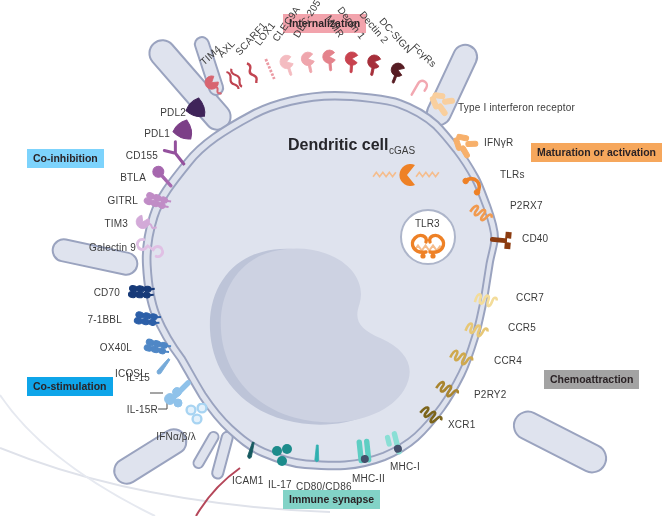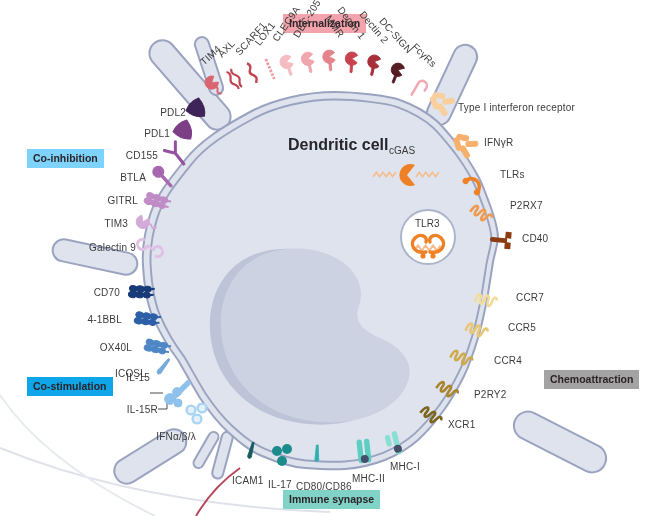--- a/index.html
+++ b/index.html
@@ -162,20 +162,21 @@
         <circle cx="423" cy="256" r="2.6" stroke="none"></circle>
           <circle cx="433" cy="256" r="2.6" stroke="none"></circle>
       </g>
     </g>
 
     <path d="M150 393 H163 M158 409 h9 v-7" fill="none" stroke="#4a4a4a" stroke-width="1"></path>
   </svg>
 
   <div class="hdr" style="left: 283px; top: 14px; background-color: rgb(242, 163, 172);">Internalization</div>
   <div class="hdr" style="left: 27px; top: 149px; background-color: #7dd3fc;">Co-inhibition</div>
+  <div class="hdr" style="left: 531px; top: 143px; background-color: rgb(246, 167, 92);">Maturation or activation</div>
   <div class="hdr" style="left: 544px; top: 370px; background-color: #a3a3a3;">Chemoattraction</div>
   <div class="hdr" style="left: 27px; top: 377px; background-color: #0ea5e9;">Co-stimulation</div>
   <div class="hdr" style="left: 283px; top: 490px; background-color: rgb(130, 211, 199);">Immune synapse</div>
 
   <div class="cell-label" style="left:288px;top:136px">Dendritic cell</div>
   <div class="inlbl" style="left:389px;top:145px">cGAS</div>
   <div class="inlbl" style="left:415px;top:218px">TLR3</div>
 
   <div class="lbl rot" style="left:206px;top:55px;--r:-42deg">TIM4</div>
   <div class="lbl rot" style="left:224px;top:47px;--r:-45deg">AXL</div>
@@ -247,21 +248,21 @@
       <use href="#s-beads" width="30" height="20" fill="#c08cc6" stroke="#c08cc6"></use>
     </svg>
   <svg class="ic" style="left:136px;top:210px;--r:-65deg" width="20" height="26">
       <use href="#s-pactail" width="20" height="26" fill="#d3aad8" stroke="#d3aad8"></use>
     </svg>
   <svg class="ic" style="left:138px;top:234px;--r:-20deg" width="24" height="28">
       <use href="#s-wrench" width="24" height="28" fill="#e0c0e4" stroke="#e0c0e4"></use>
     </svg>
 
   <div class="lbl rr" style="right:546px;top:286px">CD70</div>
-  <div class="lbl rr" style="right:544px;top:313px">4-1BBL</div>
+  <div class="lbl rr" style="right:544px;top:313px">7-1BBL</div>
   <div class="lbl rr" style="right:534px;top:341px">OX40L</div>
   <div class="lbl rr" style="right:520px;top:367px">ICOSL</div>
   <div class="lbl rr" style="right:516px;top:371px">IL-15</div>
   <div class="lbl rr" style="right:508px;top:403px">IL-15R</div>
   <div class="lbl rr" style="right:470px;top:430px">IFNα/β/λ</div>
 
   <svg class="ic" style="left:126px;top:282px;--r:10deg" width="30" height="20">
       <use href="#s-beads" width="30" height="20" fill="#173a78" stroke="#173a78"></use>
     </svg>
   <svg class="ic" style="left:132px;top:309px;--r:15deg" width="30" height="20">

